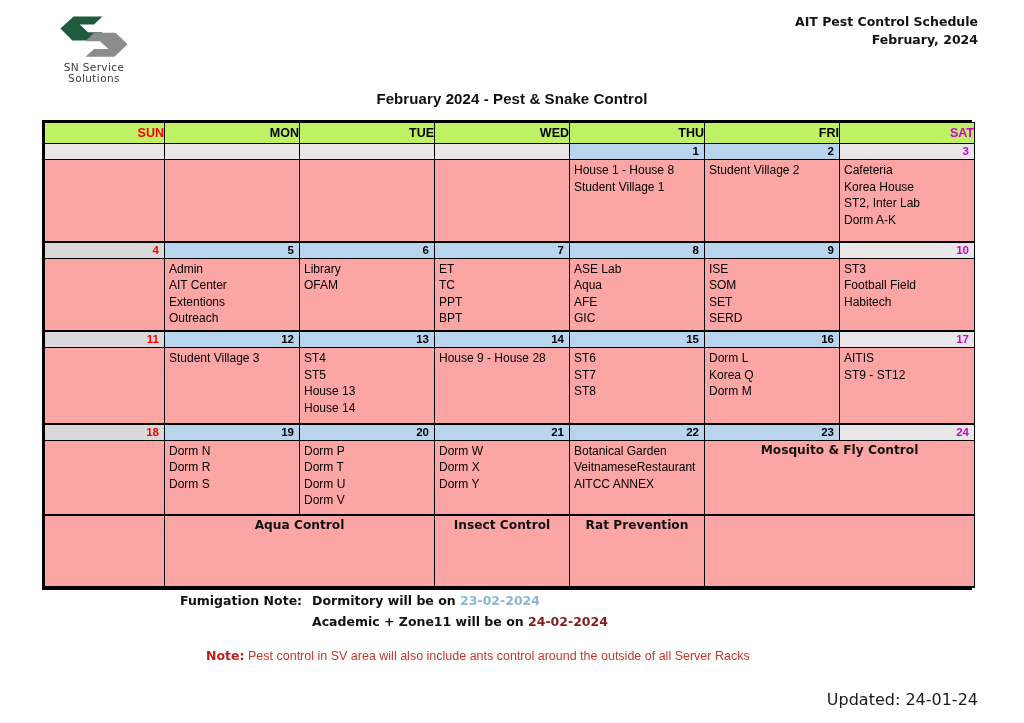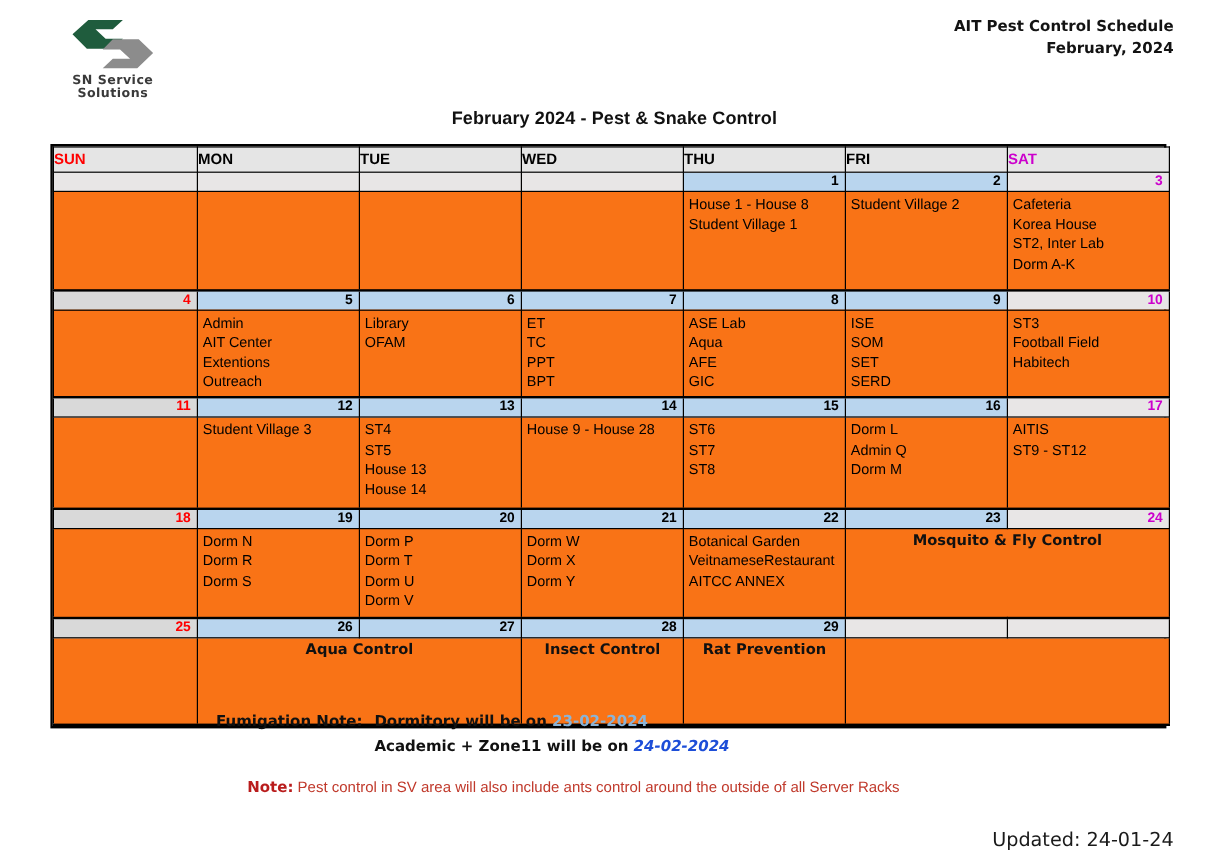--- a/index.html
+++ b/index.html
@@ -22,21 +22,21 @@
   #logo-block {
     position: absolute;
     left: 46px; top: 14px;
     width: 96px; height: 76px;
     text-align: center;
   }
   #logo-mark { width: 72px; height: 46px; margin: 0 auto; display:block; }
   #logo-text {
     font-family: "DejaVu Sans", sans-serif;
     font-size: 10.5px;
-    font-weight: 700;
+    font-weight: 400;
     line-height: 11px;
     color: #3a3a3a;
     letter-spacing: .4px;
     margin-top: 2px;
     text-align: center;
   }
 
   #doc-header {
     position: absolute;
     right: 46px; top: 13px;
@@ -68,22 +68,22 @@
   }
   table.cal { border-collapse: collapse; width: 100%; table-layout: fixed; }
   table.cal col.c-sun { width: 120px; }
   table.cal col.c-day { width: 135px; }
 
   th.dow {
     border: 1.6px solid #000;
     height: 21px;
     font-size: 12.5px;
     font-weight: 700;
-    text-align: left;
-    background: #e5e5e5;
+    text-align: right;
+    background: #bef264;
     padding: 0;
     line-height: 20px;
   }
   th.dow.sun { color: #ff0000; }
   th.dow.sat { color: #cc00cc; }
 
   
   tr.numrow td {
     border-left: 1.6px solid #000;
     border-right: 1.6px solid #000;
@@ -103,21 +103,21 @@
   td.n-blank   { background: #e8e6e6; }
   td.n-blank-sun { background: #e8e6e6; }
 
   
   tr.bodyrow td {
     border-left: 1.6px solid #000;
     border-right: 1.6px solid #000;
     border-bottom: 2.2px solid #000;
     vertical-align: top;
     padding: 2px 4px 3px 4px;
-    background: #f97316;
+    background: #fca5a5;
   }
   td.cell-gray   { background: #a6a6a6; }
   td.cell-lgray  { background: #e8e6e6; }
 
   ul.evts { list-style: none; margin: 0; padding: 0; }
   ul.evts li {
     font-size: 12px;
     line-height: 16.5px;
     color: #000;
     white-space: nowrap;
@@ -142,21 +142,21 @@
     left: 180px; top: 590px;
     font-family: "DejaVu Sans", sans-serif;
     font-size: 12.5px;
     font-weight: 700;
     color: #111;
     line-height: 21px;
   }
   #fumigation .fg-label { display: inline-block; width: 132px; }
   #fumigation .fg-line2 { margin-left: 132px; display: block; }
   .dt-blue  { color: #8ab4d8; }
-  .dt-green { color: #1d4ed8; font-style: italic; }
+  .dt-green { color: #7f1d1d; }
 
   #note-line {
     position: absolute;
     left: 168px; top: 648px;
     font-size: 12.5px;
     color: #c0392b;
   }
   #note-line .note-strong {
     font-family: "DejaVu Sans", sans-serif;
     font-weight: 700;
@@ -341,21 +341,21 @@
             <td>
               <ul class="evts">
                 <li>ST6</li>
                 <li>ST7</li>
                 <li>ST8</li>
               </ul>
             </td>
             <td>
               <ul class="evts">
                 <li>Dorm L</li>
-                <li>Admin Q</li>
+                <li>Korea Q</li>
                 <li>Dorm M</li>
               </ul>
             </td>
             <td>
               <ul class="evts">
                 <li>AITIS</li>
                 <li>ST9 - ST12</li>
               </ul>
             </td>
           </tr>
@@ -396,29 +396,20 @@
               <ul class="evts">
                 <li>Botanical Garden</li>
                 <li>VeitnameseRestaurant</li>
                 <li>AITCC ANNEX</li>
               </ul>
             </td>
             <td class="merged" colspan="2">
               <div class="merged-label">Mosquito &amp; Fly Control</div>
             </td>
           </tr>
-          <tr class="numrow">
-            <td class="n-sun">25</td>
-            <td class="n-weekday">26</td>
-            <td class="n-weekday">27</td>
-            <td class="n-weekday">28</td>
-            <td class="n-weekday">29</td>
-            <td class="n-blank"></td>
-            <td class="n-blank"></td>
-          </tr>
           <tr class="bodyrow" style="height: 72px;">
             <td class="cell-gray"></td>
             <td class="merged" colspan="2">
               <div class="merged-label">Aqua Control</div>
             </td>
             <td class="merged" colspan="1">
               <div class="merged-label">Insect Control</div>
             </td>
             <td class="merged" colspan="1">
               <div class="merged-label">Rat Prevention</div>

